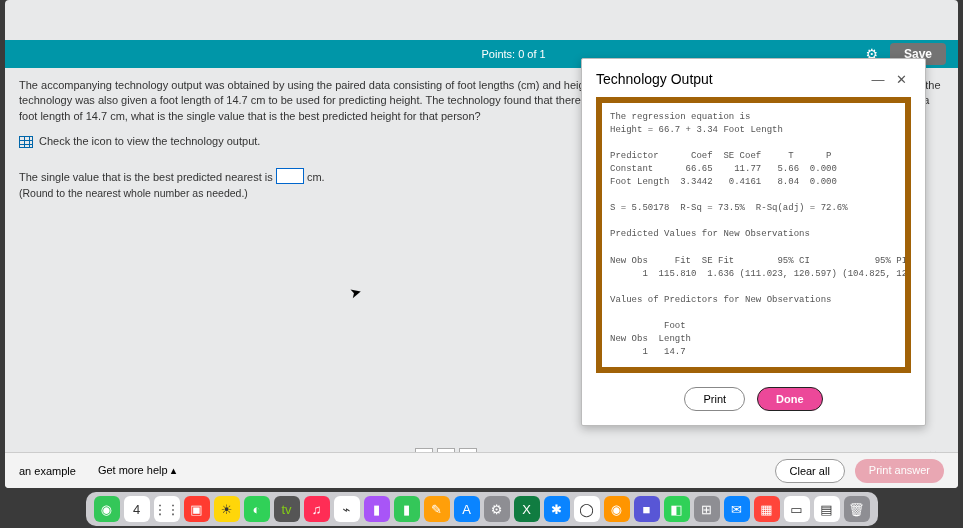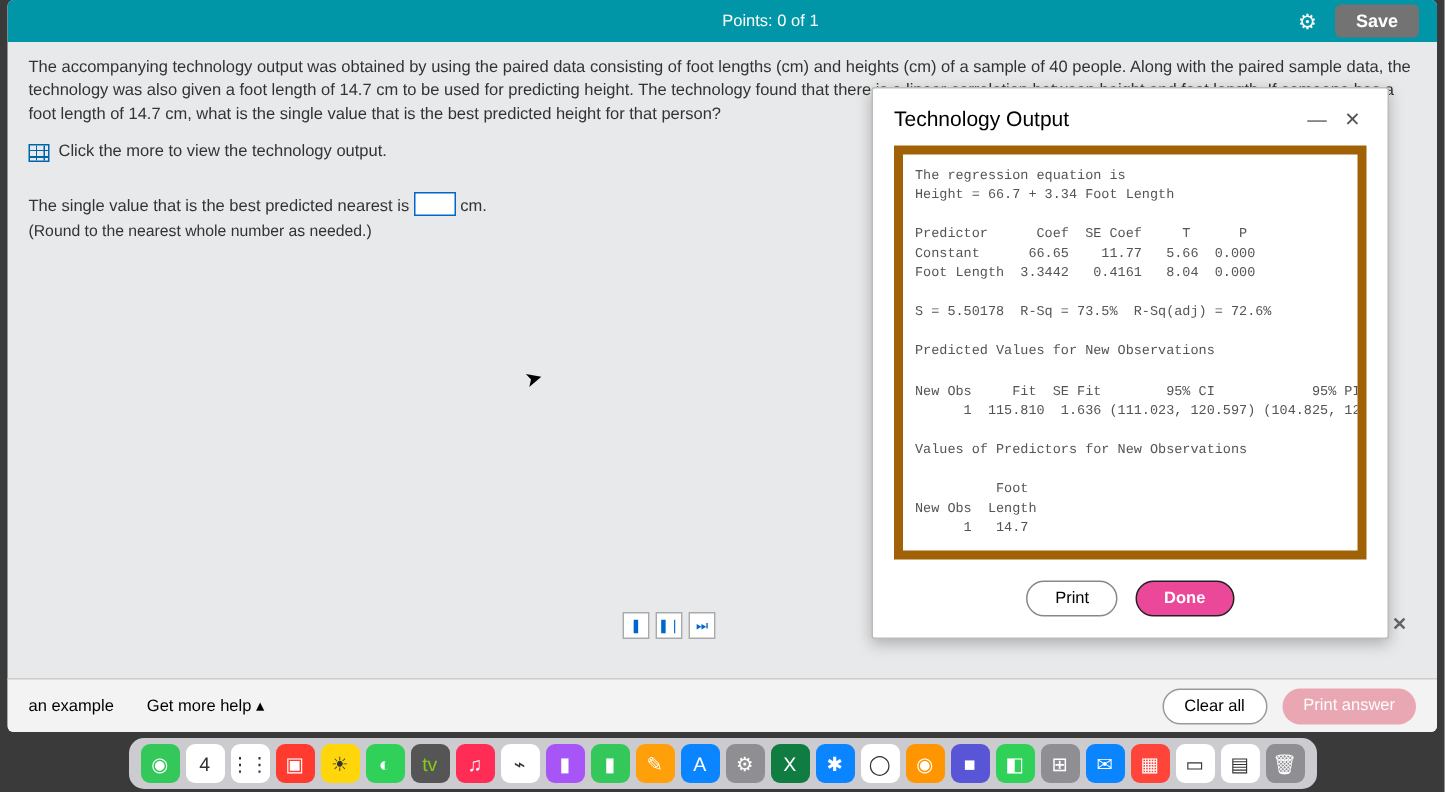--- a/index.html
+++ b/index.html
@@ -1,18 +1,18 @@
 <!DOCTYPE html>
 <html><head>
 <meta charset="utf-8">
 <style>
 * { box-sizing: border-box; margin: 0; padding: 0; font-family: Arial, Helvetica, sans-serif; }
 body { background: #3a3a3a; width: 963px; height: 528px; overflow: hidden; position: relative; }
 .screen { position: absolute; top: 0; left: 5px; right: 5px; bottom: 40px; background: #e8e9ea; border-radius: 4px; overflow: hidden; }
-.top-bar { height: 28px; background: #0096a8; display: flex; align-items: center; justify-content: flex-end; padding: 0 12px; gap: 12px; color: #fff; font-size: 11px; }
+.top-bar { height: 28px; background: #0096a8; display: flex; align-items: center; justify-content: flex-end; padding: 0 12px; gap: 12px; color: #fff; font-size: 11px; margin-top: 40px; }
 .top-bar .points { margin-right: auto; margin-left: 50%; }
 .save-btn { background: #737373; padding: 4px 14px; border-radius: 4px; font-weight: bold; font-size: 12px; }
 .gear { font-size: 14px; }
 .content-area { padding: 10px 14px; font-size: 11px; color: #333; line-height: 1.4; position: relative; height: calc(100% - 64px); }
 .problem-text { margin-bottom: 10px; }
 .tech-link { display: flex; align-items: center; gap: 6px; color: #333; margin-bottom: 18px; }
 .tech-link .grid-icon { display: inline-block; width: 14px; height: 12px; border: 1px solid #0066aa; background: linear-gradient(#0066aa 1px, transparent 1px) 0 3px, linear-gradient(#0066aa 1px, transparent 1px) 0 7px, linear-gradient(90deg,#0066aa 1px, transparent 1px) 4px 0, linear-gradient(90deg,#0066aa 1px, transparent 1px) 9px 0; background-size: 100% 100%; background-repeat: no-repeat; }
 .answer-line { margin-top: 6px; }
 .answer-line input { width: 28px; height: 16px; border: 1px solid #0066cc; }
 .round-hint { margin-top: 2px; font-size: 10.5px; }
@@ -42,21 +42,21 @@
   <div class="top-bar">
     <span class="points">Points: 0 of 1</span>
     <span class="gear">⚙</span>
     <span class="save-btn">Save</span>
   </div>
 
   <div class="content-area">
     <div class="problem-text">The accompanying technology output was obtained by using the paired data consisting of foot lengths (cm) and heights (cm) of a sample of 40 people. Along with the paired sample data, the technology was also given a foot length of 14.7 cm to be used for predicting height. The technology found that there is a linear correlation between height and foot length. If someone has a foot length of 14.7 cm, what is the single value that is the best predicted height for that person?</div>
     <div class="tech-link">
       <span class="grid-icon"></span>
-      <span>Click the more to view the technology output.</span>
+      <span>Check the icon to view the technology output.</span>
     </div>
 
     <div class="answer-line">
       <span>The single value that is the best predicted nearest is </span>
       <input type="text" style="">
       <span> cm.</span>
     </div>
     <div class="round-hint">(Round to the nearest whole number as needed.)</div>
 
     <span class="cursor">➤</span>

